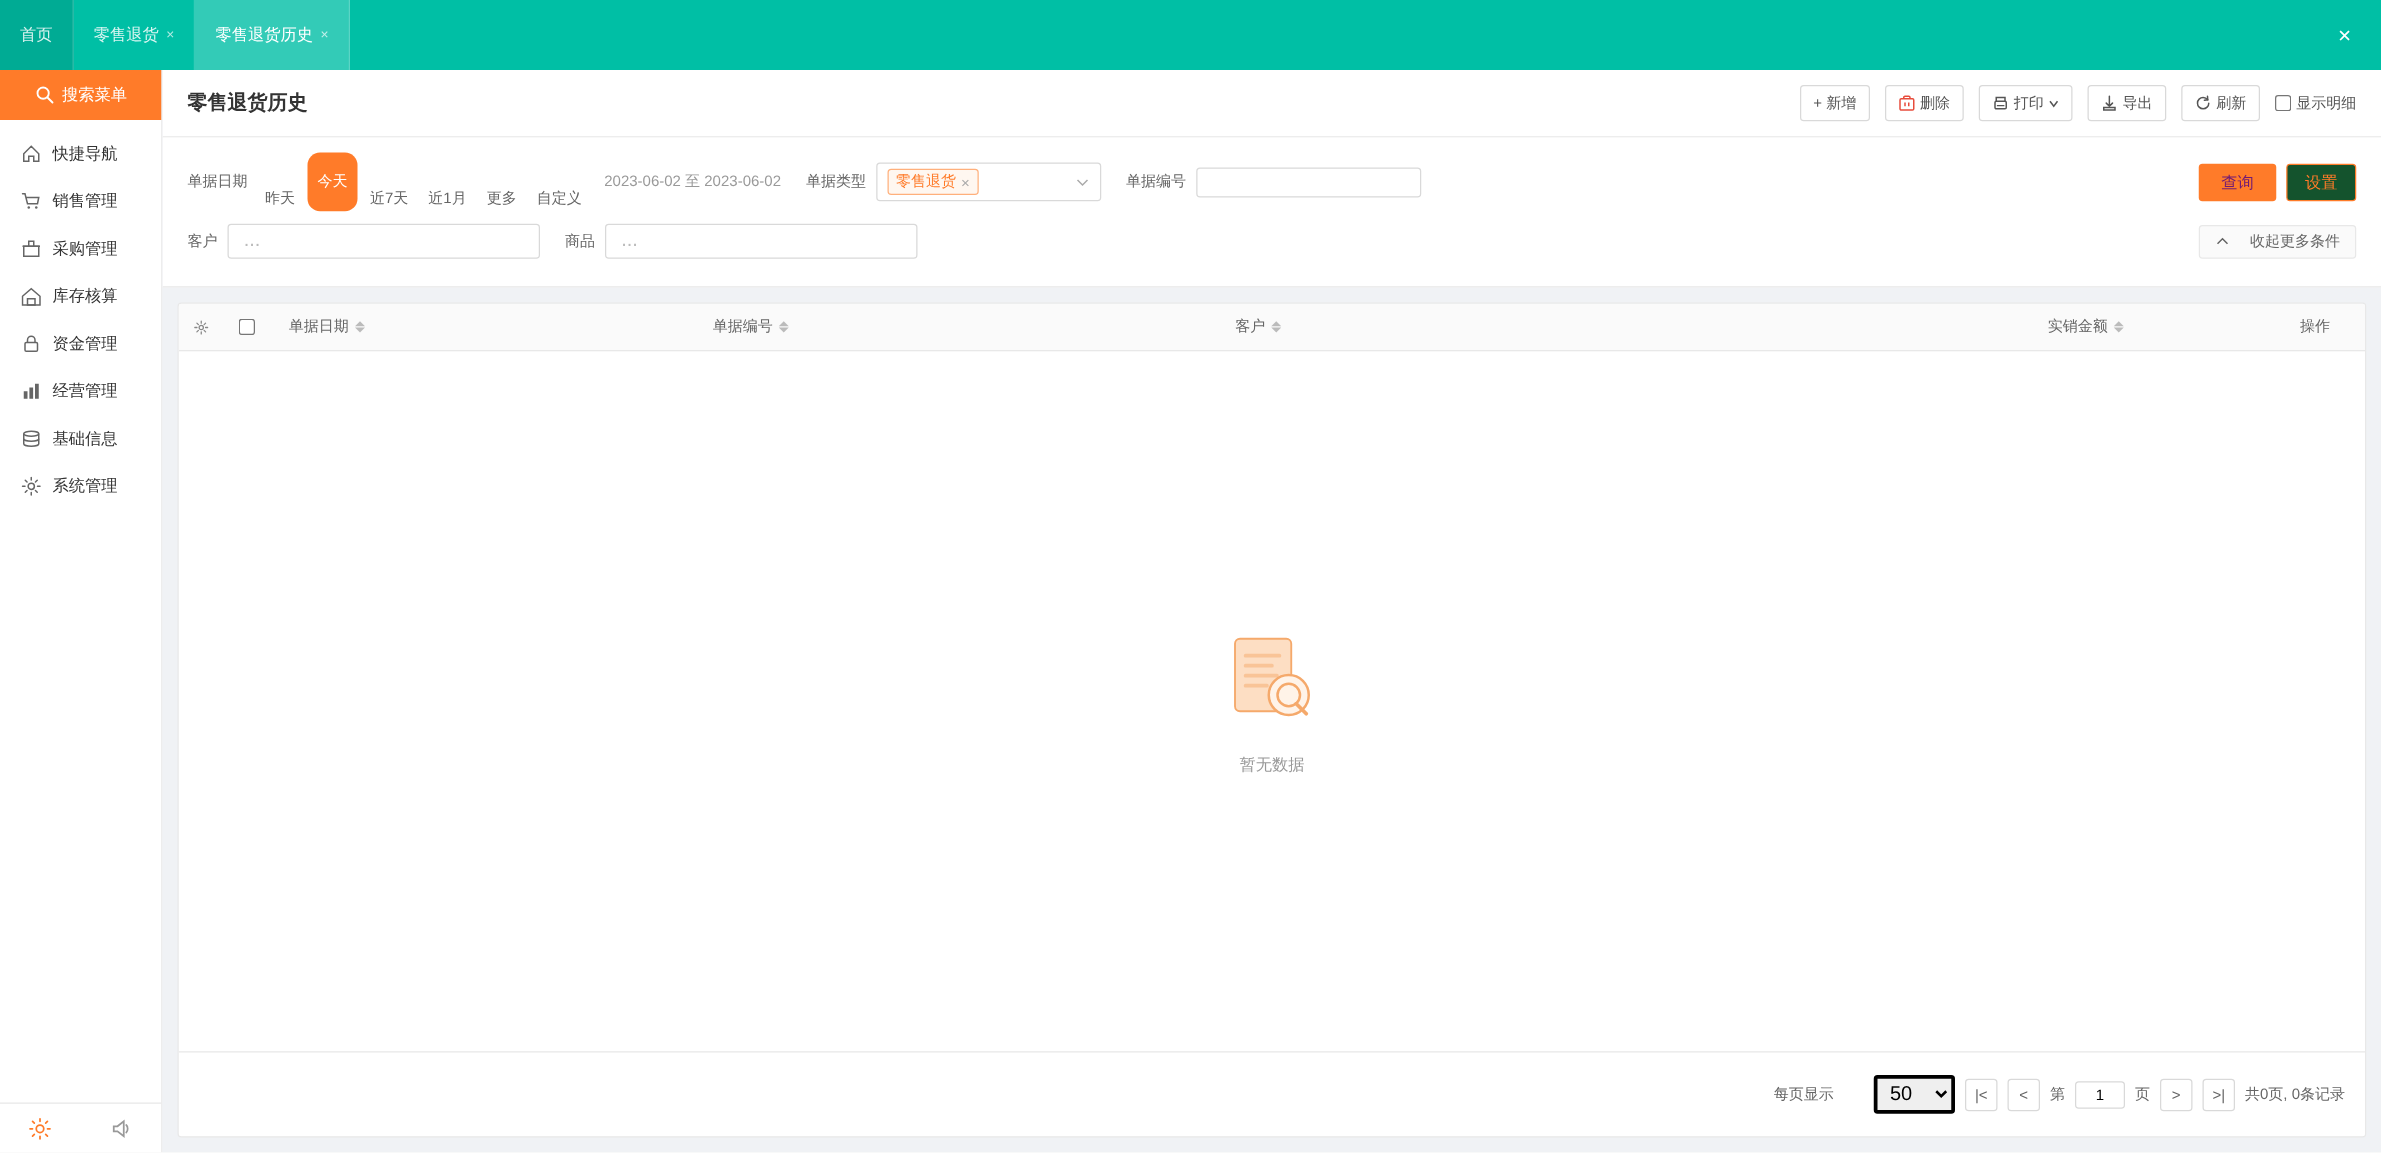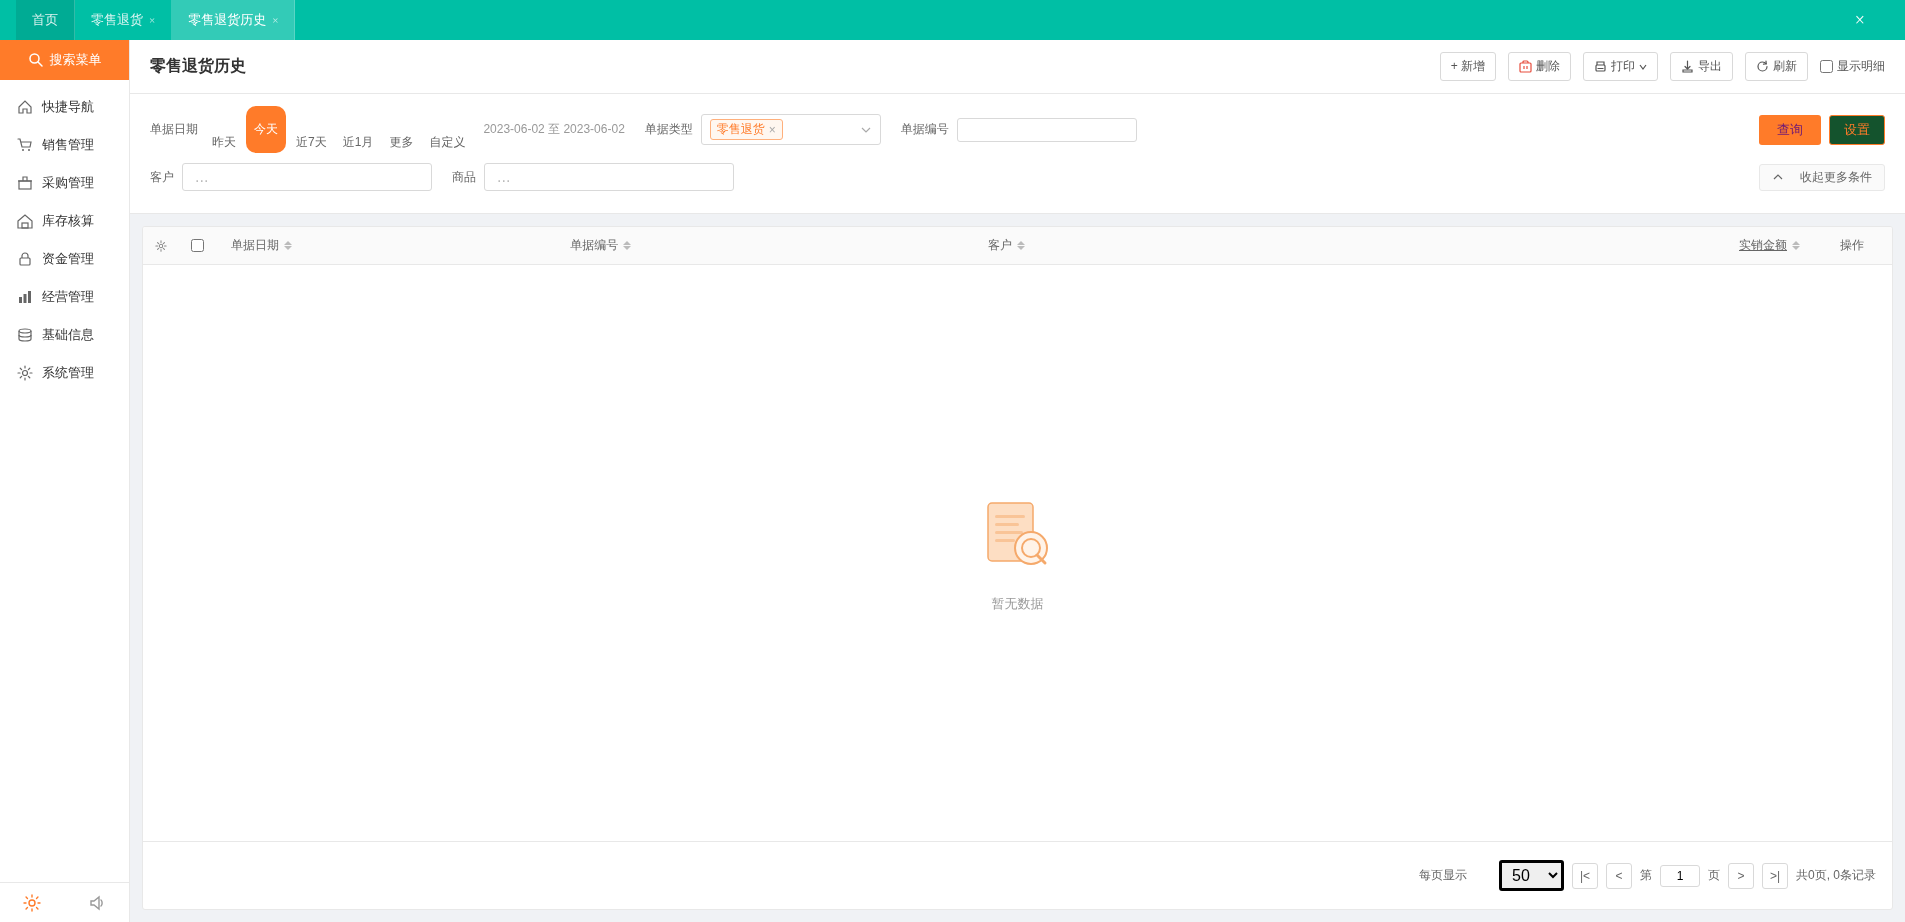--- a/index.html
+++ b/index.html
@@ -1,19 +1,19 @@
 <!DOCTYPE html>
 <html><head>
   <meta charset="utf-8">
   <style>
     * { box-sizing: border-box; margin: 0; padding: 0; }
     body { font-family: "Microsoft YaHei", "PingFang SC", sans-serif; font-size: 13px; background: #f5f5f5; display: flex; flex-direction: column; height: 922px; overflow: hidden; }
 
     
-    .top-bar { background: #00BFA5; display: flex; align-items: center; height: 40px; padding: 0 16px; flex-shrink: 0; font-family: Liberation Serif, serif; }
+    .top-bar { background: #00BFA5; display: flex; align-items: center; height: 56px; padding: 0 0; flex-shrink: 0; }
     .top-bar-tabs { display: flex; align-items: stretch; height: 100%; flex: 1; }
     .top-tab { display: flex; align-items: center; padding: 0 16px; color: rgba(255,255,255,0.85); cursor: pointer; font-size: 13px; gap: 6px; border-right: 1px solid rgba(255,255,255,0.2); }
     .top-tab.home { background: rgba(0,0,0,0.1); }
     .top-tab.active { background: rgba(255,255,255,0.2); color: #fff; }
     .top-tab .close-btn { font-size: 11px; color: rgba(255,255,255,0.7); cursor: pointer; }
     .top-bar-right { margin-left: auto; padding-right: 12px; }
     .top-bar-close { color: #fff; font-size: 18px; cursor: pointer; padding: 0 12px; }
 
     
     .main-layout { display: flex; flex: 1; overflow: hidden; }
@@ -349,21 +349,21 @@
             <span class="dn"></span>
           </span>
         </div>
         <div class="th col-cust">
           <span>客户</span>
           <span class="th-sort">
             <span class="up"></span>
             <span class="dn"></span>
           </span>
         </div>
-        <div class="th col-amount" style="flex:1; justify-content:flex-end;text-decoration:underline;">
+        <div class="th col-amount" style="flex:1; justify-content:center;">
           <span>实销金额</span>
           <span class="th-sort">
             <span class="up"></span>
             <span class="dn"></span>
           </span>
         </div>
         <div class="th col-op">
           <span>操作</span>
         </div>
       </div>

